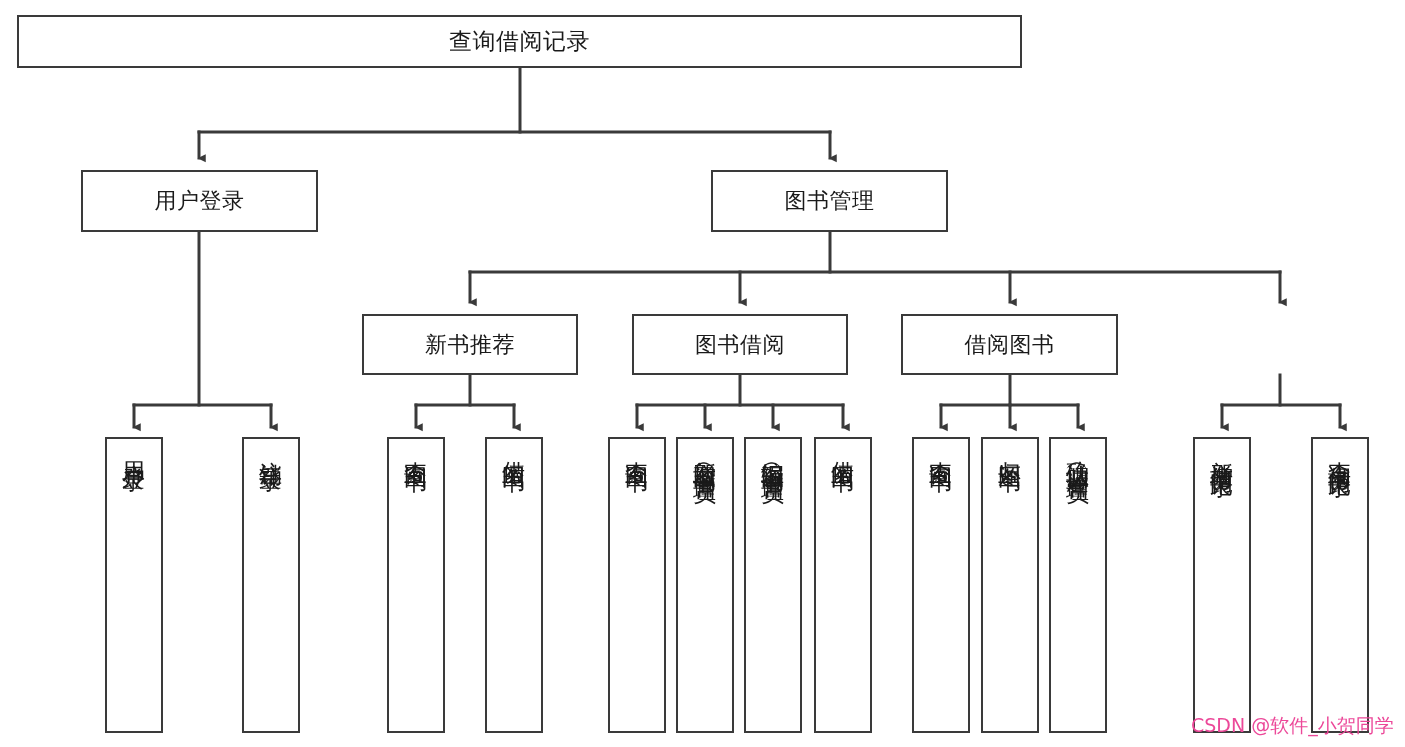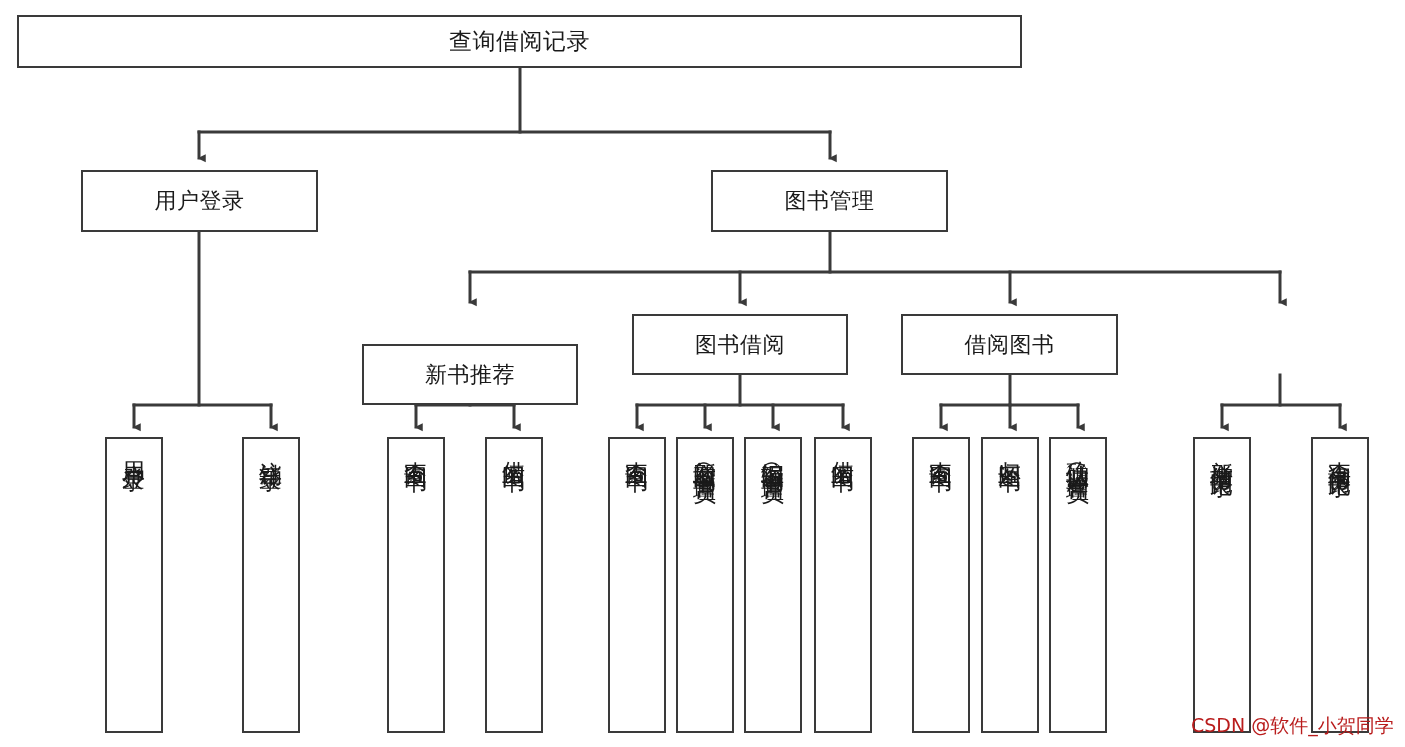--- a/index.html
+++ b/index.html
@@ -60,21 +60,21 @@
   .node.v-node .label {
     writing-mode: vertical-rl;
     text-orientation: upright;
     font-size: 23px;
     line-height: 1.05;
     letter-spacing: 3px;
     white-space: nowrap;
   }
   .watermark {
     position: absolute;
-    color: #b91c1c;
+    color: #ec4899;
     font-size: 19px;
     white-space: nowrap;
     z-index: 3;
     font-family: "DejaVu Sans", "Liberation Sans", sans-serif;
   }
 </style>
 </head>
 <body>
 
 <div id="canvas">
@@ -134,21 +134,21 @@
     <span class="label">查询借阅记录</span>
   </div>
 
   <div class="node h-node" style="left:81px; top:170px; width:237px; height:62px;">
     <span class="label">用户登录</span>
   </div>
   <div class="node h-node" style="left:711px; top:170px; width:237px; height:62px;">
     <span class="label">图书管理</span>
   </div>
 
-  <div class="node h-node" style="left:362px; top:314px; width:216px; height:61px;margin-top:30px;">
+  <div class="node h-node" style="left:362px; top:314px; width:216px; height:61px;">
     <span class="label">新书推荐</span>
   </div>
   <div class="node h-node" style="left:632px; top:314px; width:216px; height:61px;">
     <span class="label">图书借阅</span>
   </div>
   <div class="node h-node" style="left:901px; top:314px; width:217px; height:61px;">
     <span class="label">借阅图书</span>
   </div>
 
   <div class="node v-node" style="left:105px; top:437px; width:58px; height:296px;">

